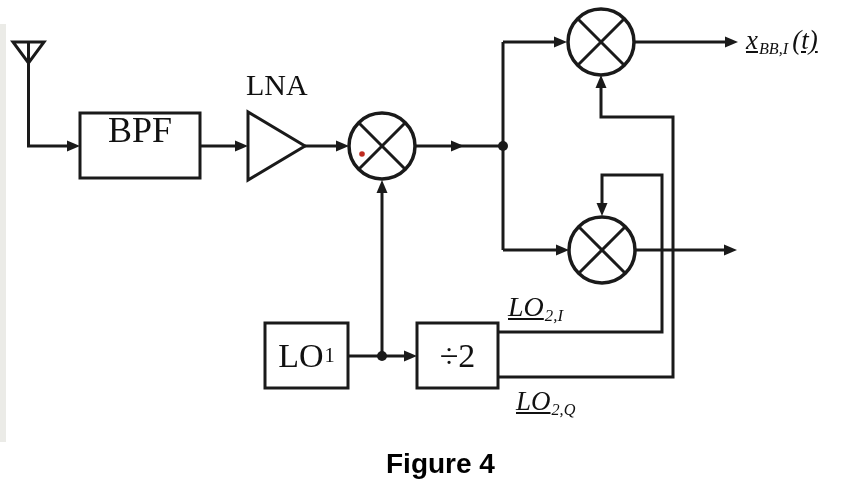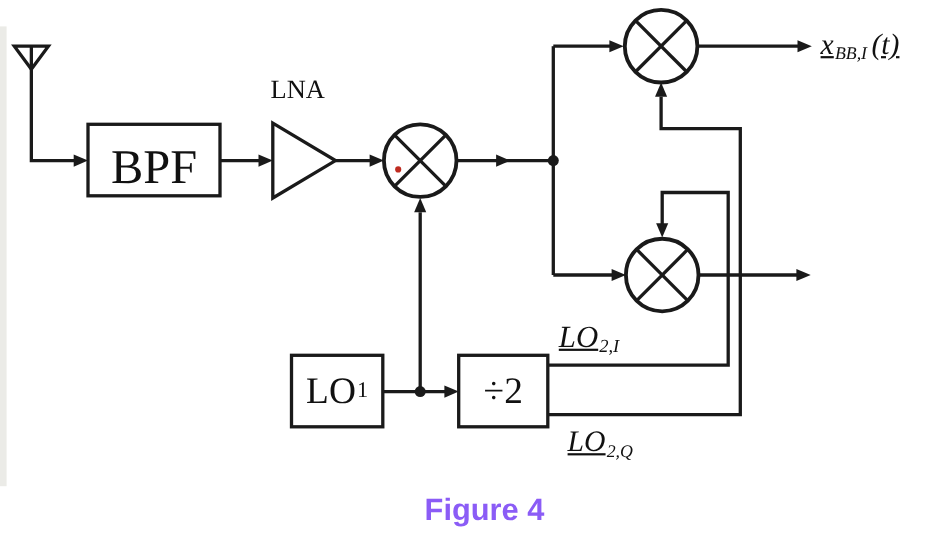--- a/index.html
+++ b/index.html
@@ -8,21 +8,21 @@
     font-family:"Liberation Serif", serif;color:#111111;overflow:hidden;
   }
   .stage svg{position:absolute;left:0;top:0;}
   .lbl{position:absolute;line-height:1;white-space:nowrap;}
   .it{font-style:italic;text-decoration:underline;}
   .lbl sub,.boxlbl sub{font-size:0.60em;line-height:1;vertical-align:-0.28em;margin-left:1px;}
   .rest{margin-left:4px;}
   .boxlbl{position:absolute;display:flex;align-items:center;justify-content:center;line-height:1;}
   .caption{
     position:absolute;font-family:"Liberation Sans", sans-serif;
-    font-weight:700;font-size:28px;color:#8b5cf6;line-height:1;
+    font-weight:700;font-size:28px;color:#000000;line-height:1;
   }
   .edge-artifact{position:absolute;left:0;top:24px;width:6px;height:418px;background:#ebebe7;}
 </style>
 </head>
 <body>
 
 <div class="stage">
 
   <div class="edge-artifact"></div>
 
@@ -84,25 +84,25 @@
       <g>
         <circle cx="602" cy="250" r="33" stroke-width="3.5"></circle>
         <line x1="579" y1="227" x2="625" y2="273"></line>
         <line x1="579" y1="273" x2="625" y2="227"></line>
       </g>
     </g>
 
     <circle cx="362" cy="154" r="2.8" stroke="none" fill="#bf2b20"></circle>
   </svg>
 
-  <div class="boxlbl" style="left:80px;top:126px;width:120px;height:52px;font-size:44px">
+  <div class="boxlbl" style="left:80px;top:104px;width:120px;height:52px;font-size:36px">
     <span>BPF</span>
   </div>
 
-  <div class="lbl" style="left:246px;top:70px;font-size:24px">
+  <div class="lbl" style="left:246px;top:70px;font-size:30px">
     <span>LNA</span>
   </div>
 
   <div class="boxlbl" style="left:265px;top:323px;width:83px;height:65px;font-size:34px">
     <span>LO</span>
       <sub>1</sub>
   </div>
 
   <div class="boxlbl" style="left:417px;top:323px;width:81px;height:65px;font-size:34px">
     <span>÷2</span>

